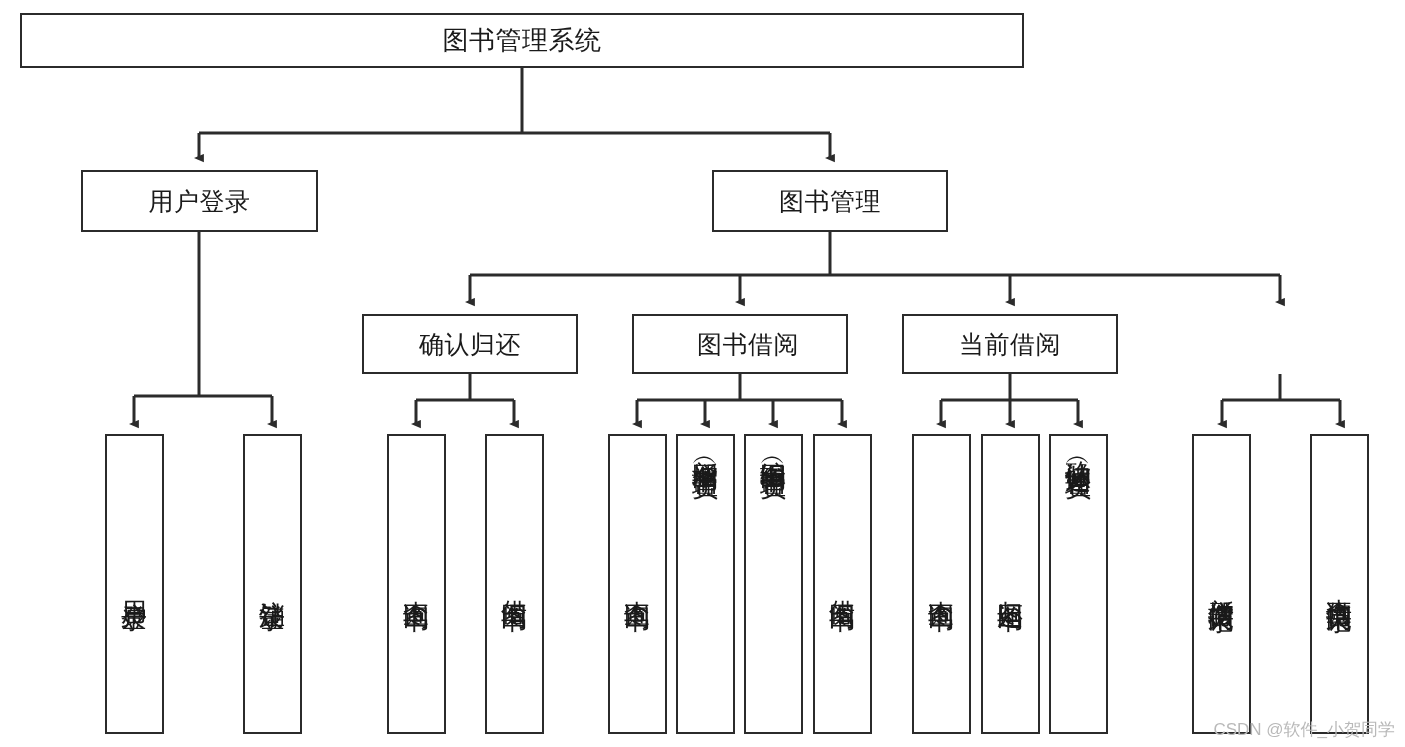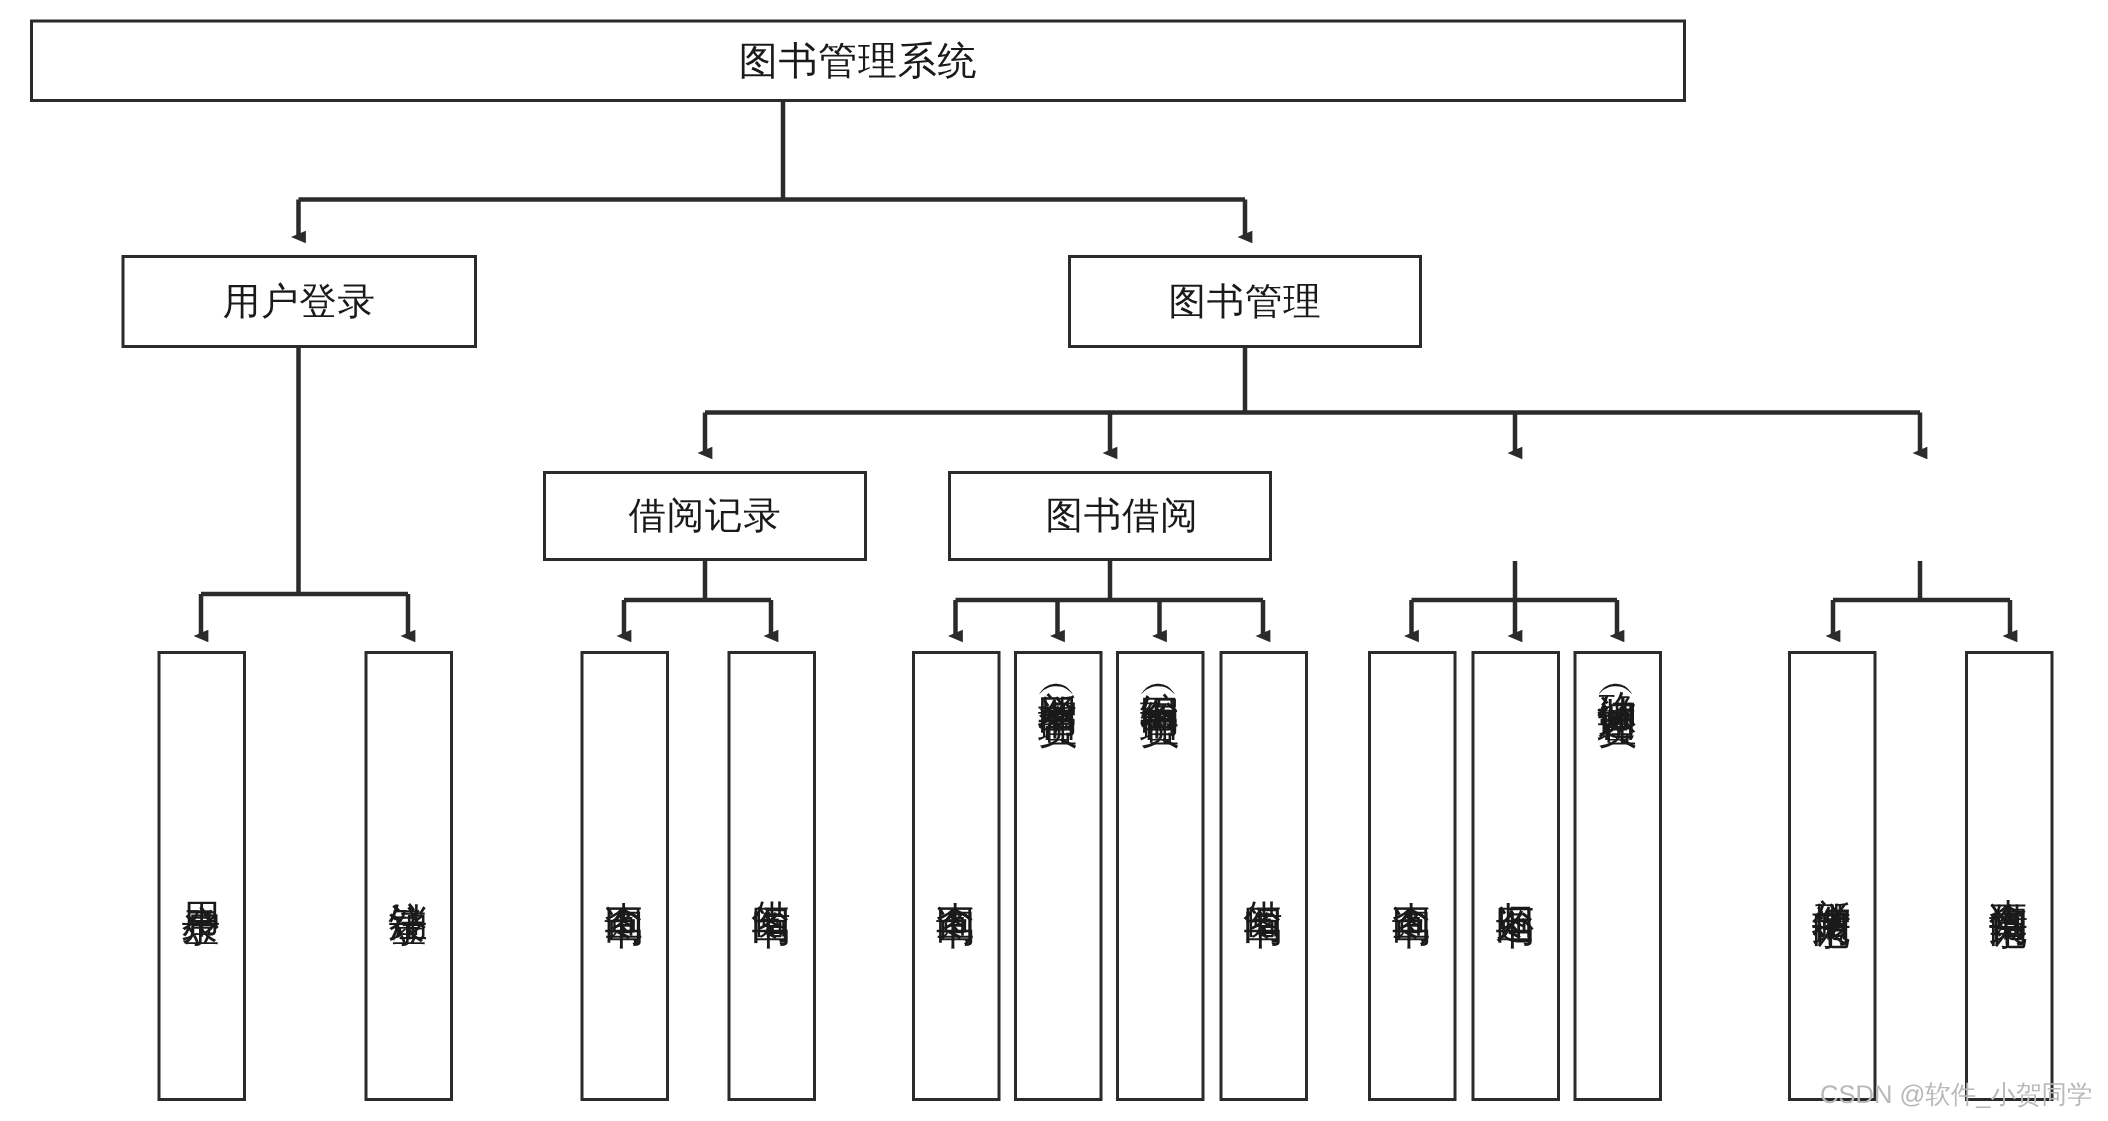--- a/index.html
+++ b/index.html
@@ -128,40 +128,43 @@
       <path d="M1010,400 L1010,424" marker-end="url(#arrow)"></path>
       <path d="M1078,400 L1078,424" marker-end="url(#arrow)"></path>
 
       <path d="M1280,374 L1280,400"></path>
       <path d="M1222,400 L1340,400"></path>
       <path d="M1222,400 L1222,424" marker-end="url(#arrow)"></path>
       <path d="M1340,400 L1340,424" marker-end="url(#arrow)"></path>
     </g>
   </svg>
 
-  <div class="node root" style="left:20px; top:13px; width:1104px; height:55px;">
+  <div class="node root" style="left:20px; top:13px; width:1004px; height:55px;">
     <span class="node-label h-label">图书管理系统</span>
   </div>
 
   <div class="node" style="left:81px; top:170px; width:237px; height:62px;">
     <span class="node-label h-label">用户登录</span>
   </div>
 
   <div class="node" style="left:712px; top:170px; width:236px; height:62px;">
     <span class="node-label h-label">图书管理</span>
   </div>
 
   <div class="node" style="left:362px; top:314px; width:216px; height:60px;">
-    <span class="node-label h-label">借阅记录</span>
+    <span class="node-label h-label">确认归还</span>
   </div>
 
   <div class="node" style="left:632px; top:314px; width:216px; height:60px;padding-left:16px;">
     <span class="node-label h-label">图书借阅</span>
   </div>
 
+  <div class="node" style="left:902px; top:314px; width:216px; height:60px;">
+    <span class="node-label h-label">当前借阅</span>
+  </div>
 
 
   <div class="node leaf center-text" style="left:105px; top:434px; width:59px; height:300px;">
     <span class="v-label">用户登录</span>
   </div>
 
   <div class="node leaf center-text" style="left:243px; top:434px; width:59px; height:300px;">
     <span class="v-label">注销登录</span>
   </div>
 

